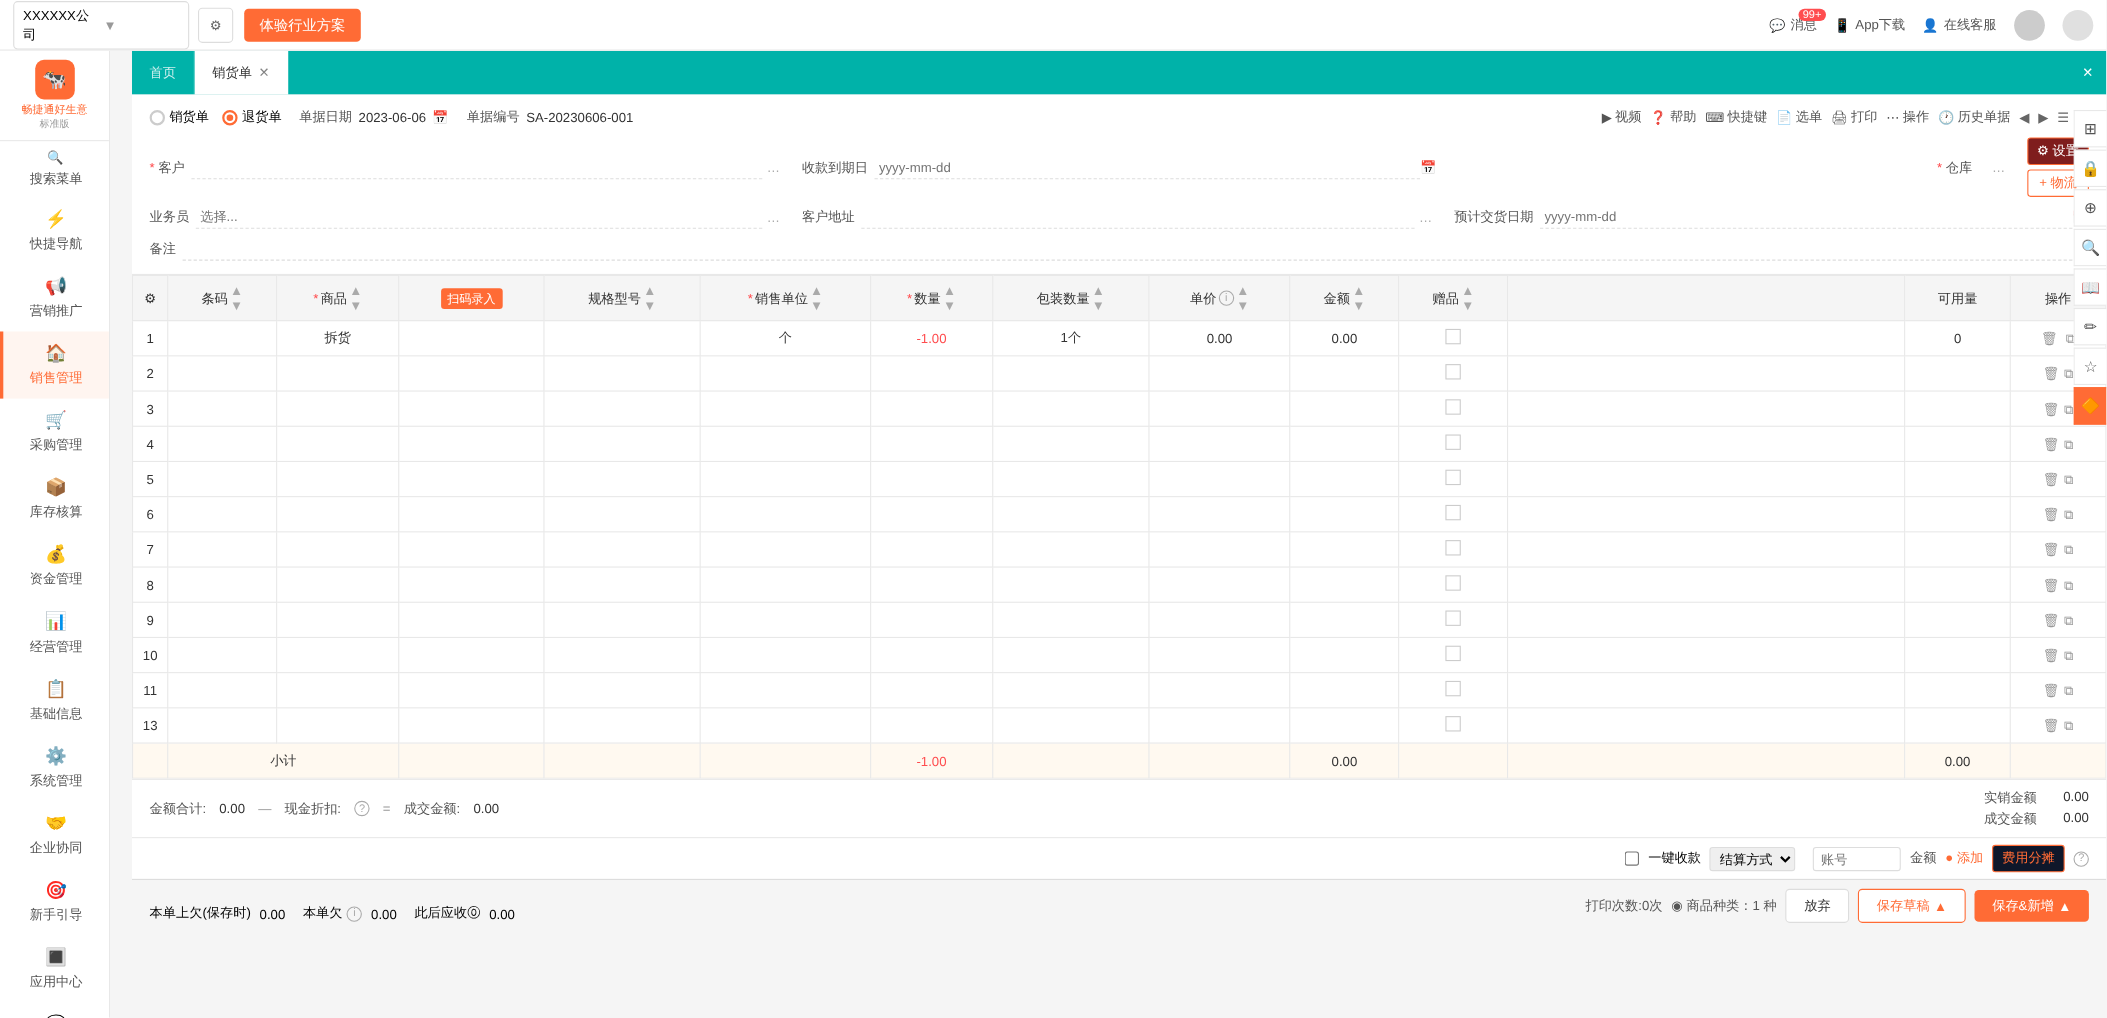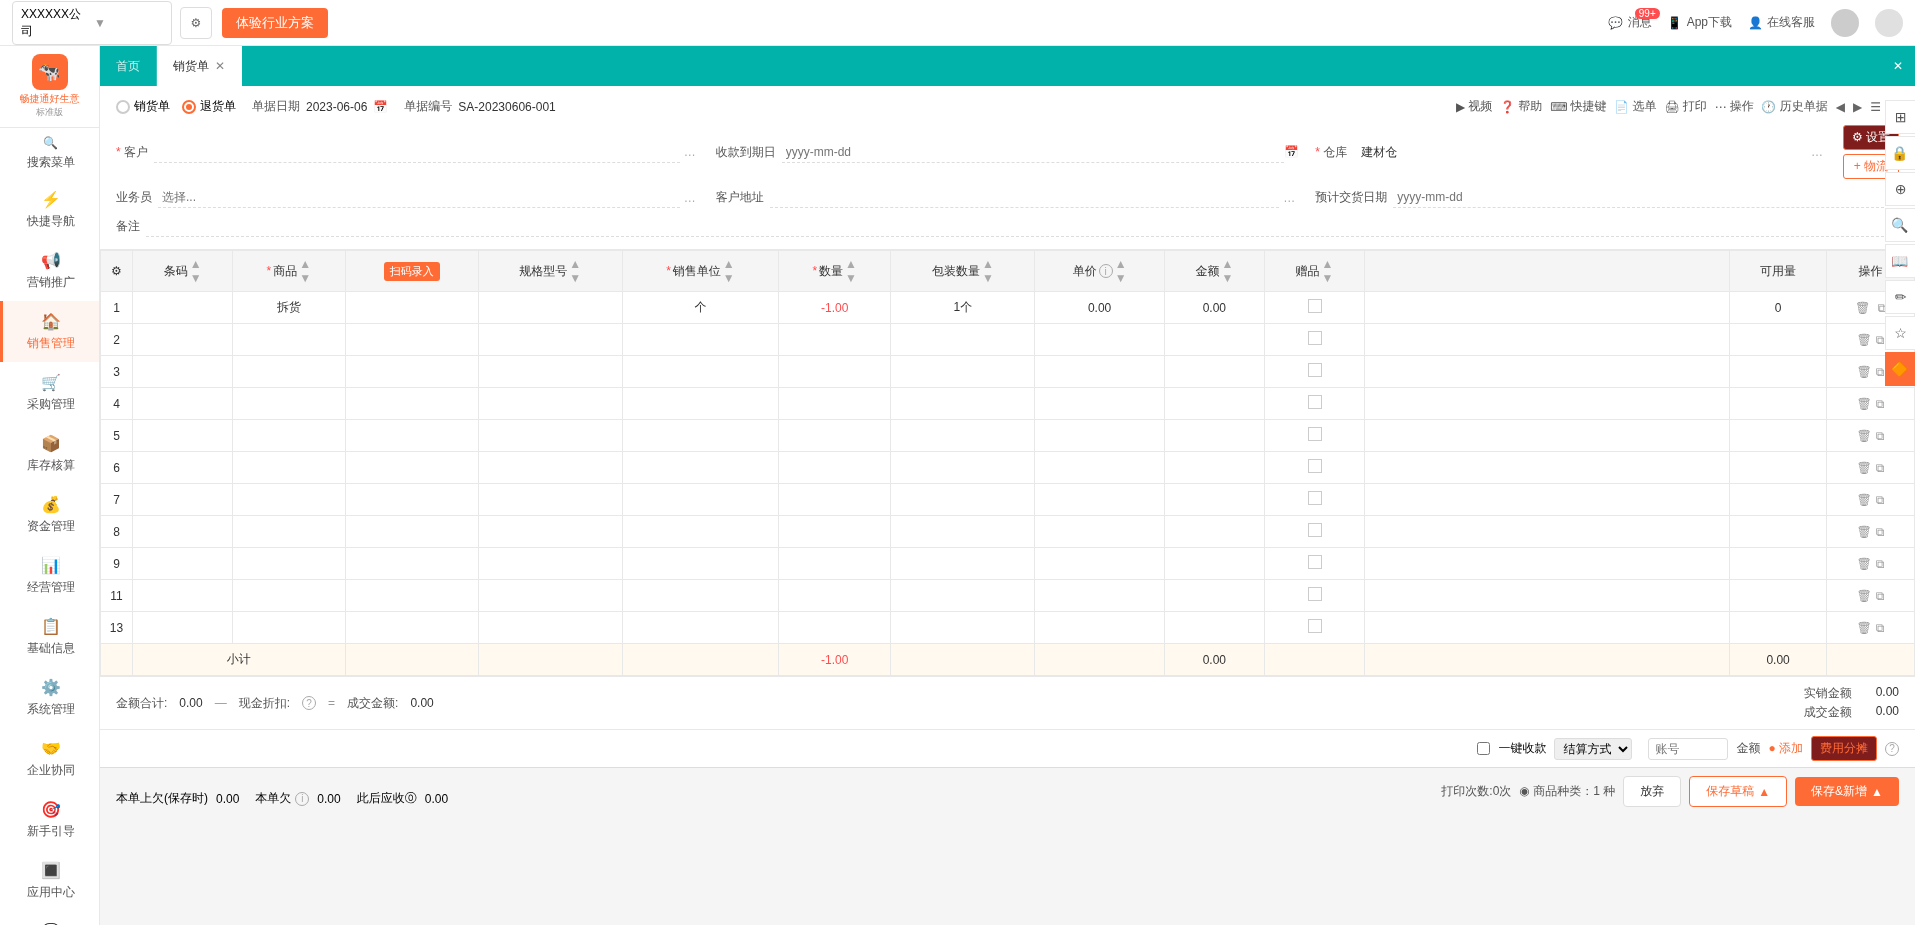--- a/index.html
+++ b/index.html
@@ -111,20 +111,21 @@
       font-size: 16px;
     }
     .sidebar-search { padding: 8px 4px; }
 
     
     .content-area {
       flex: 1;
       display: flex;
       flex-direction: column;
       overflow: hidden;
+      margin-left: 20px;
     }
 
     
     .tab-bar {
       height: 40px;
       background: #00b2a9;
       display: flex;
       align-items: stretch;
     }
     .tab-item {
@@ -327,21 +328,21 @@
       padding: 6px 16px;
       display: flex;
       align-items: center;
       gap: 8px;
       border-top: 1px solid #e8e8e8;
       justify-content: flex-end;
     }
     .payment-btn-outline {
       border: 1px solid #ff6b35;
       color: #ff6b35;
-      background: #7f1d1d;
+      background: #0f172a;
       border-radius: 3px;
       padding: 3px 8px;
       cursor: pointer;
     }
 
     
     .footer-bar {
       background: #f5f5f5;
       padding: 8px 16px;
       display: flex;
@@ -615,21 +616,20 @@
             <input class="field-input" value="" style="border-top: none; border-right: none; border-left: none; border-image: initial; border-bottom: 1px dashed rgb(221, 221, 221); flex: 1 1 0%;">
             <span class="field-dots">…</span>
           </div>
           <div class="form-field">
             <span class="field-label">收款到期日</span>
             <input class="field-input" placeholder="yyyy-mm-dd" style="border-top: none; border-right: none; border-left: none; border-image: initial; border-bottom: 1px dashed rgb(221, 221, 221); flex: 1 1 0%;">
             <span class="field-calendar">📅</span>
           </div>
           <div class="form-field" style="justify-content:flex-end;gap:8px;">
             <span class="field-label required">仓库</span>
-            <span style="color:#333;flex:1;">建材仓</span>
             <span class="field-dots">…</span>
             <div class="side-btn-group">
               <button class="side-btn filled">
                 <span>⚙</span>
                 <span>设置</span>
               </button>
               <button class="side-btn">+ 物流</button>
             </div>
           </div>
 
@@ -896,20 +896,36 @@
                 <td></td>
                 <td></td>
               <td></td>
                 <td></td>
               <td><span class="checkbox-cell"></span></td>
               <td></td>
                 <td></td>
               <td><span style="cursor:pointer;color:#999;margin-right:4px;">🗑</span><span style="cursor:pointer;color:#999;">⧉</span></td>
             </tr>
             <tr>
+              <td>10</td>
+              <td></td>
+                <td></td>
+                <td></td>
+                <td></td>
+              <td></td>
+                <td></td>
+                <td></td>
+              <td></td>
+                <td></td>
+              <td><span class="checkbox-cell"></span></td>
+              <td></td>
+                <td></td>
+              <td><span style="cursor:pointer;color:#999;margin-right:4px;">🗑</span><span style="cursor:pointer;color:#999;">⧉</span></td>
+            </tr>
+            <tr>
               <td>11</td>
               <td></td>
                 <td></td>
                 <td></td>
                 <td></td>
               <td></td>
                 <td></td>
                 <td></td>
               <td></td>
                 <td></td>

